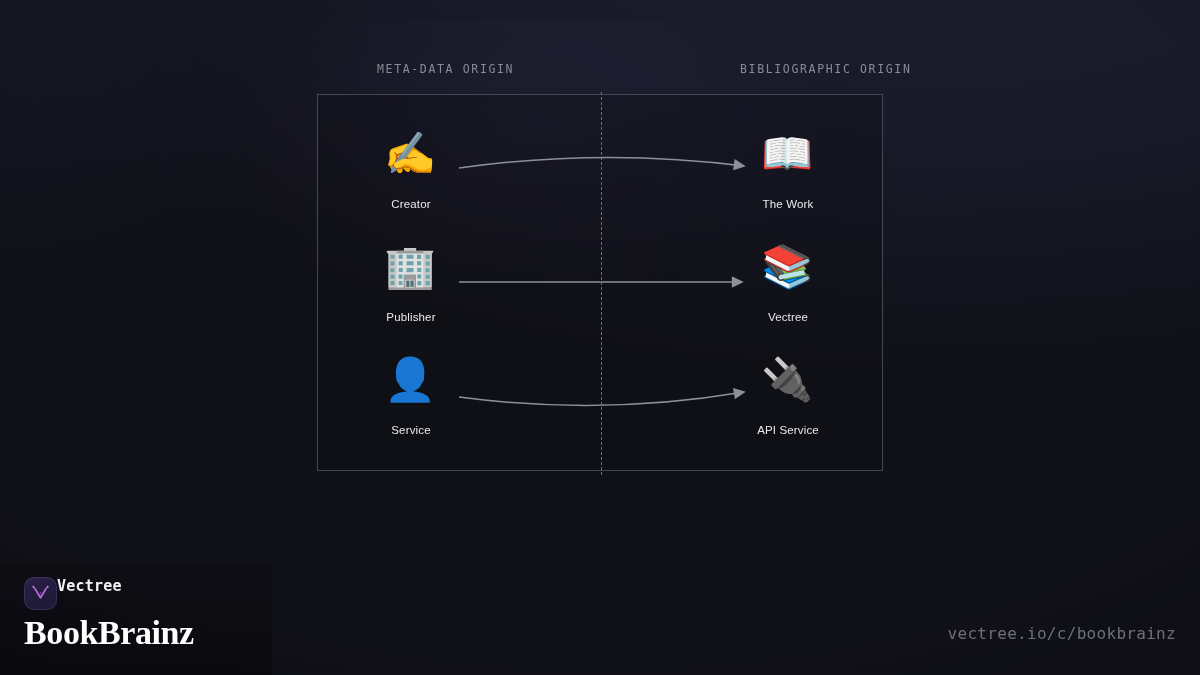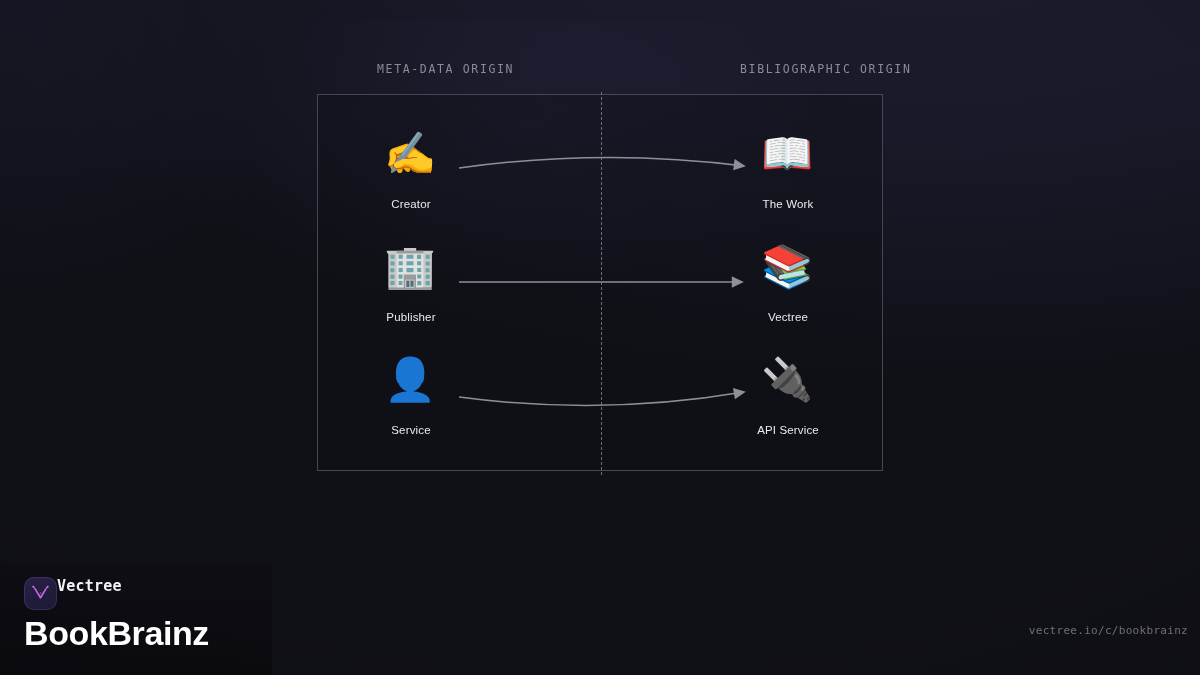--- a/index.html
+++ b/index.html
@@ -120,31 +120,31 @@
   }
   #brand-name {
     font-family:"DejaVu Sans Mono","Liberation Mono",monospace;
     font-weight:bold;
     font-size:15px;
     color:#f2f3f6;
     letter-spacing:0.2px;
   }
   #project-title {
     position:absolute; left:24px; top:612px;
-    font-family:Liberation Sans, sans-serif;
+    font-family:Liberation Serif, serif;
     font-weight:bold;
     font-size:34px;
     line-height:42px;
     color:#ffffff;
     letter-spacing:-0.4px;
   }
   #footer-url {
-    position:absolute; right:12px; top:624px;
+    position:absolute; right:24px; top:624px;
     font-family:"DejaVu Sans Mono","Liberation Mono",monospace;
-    font-size:11px;
+    font-size:16px;
     color:#6e7079;
     letter-spacing:0.3px;
   }
 </style>
 </head>
 <body>
 
 <div id="bg-base"></div>
 <div id="bg-glow-top"></div>
 <div id="bg-glow-left"></div>

